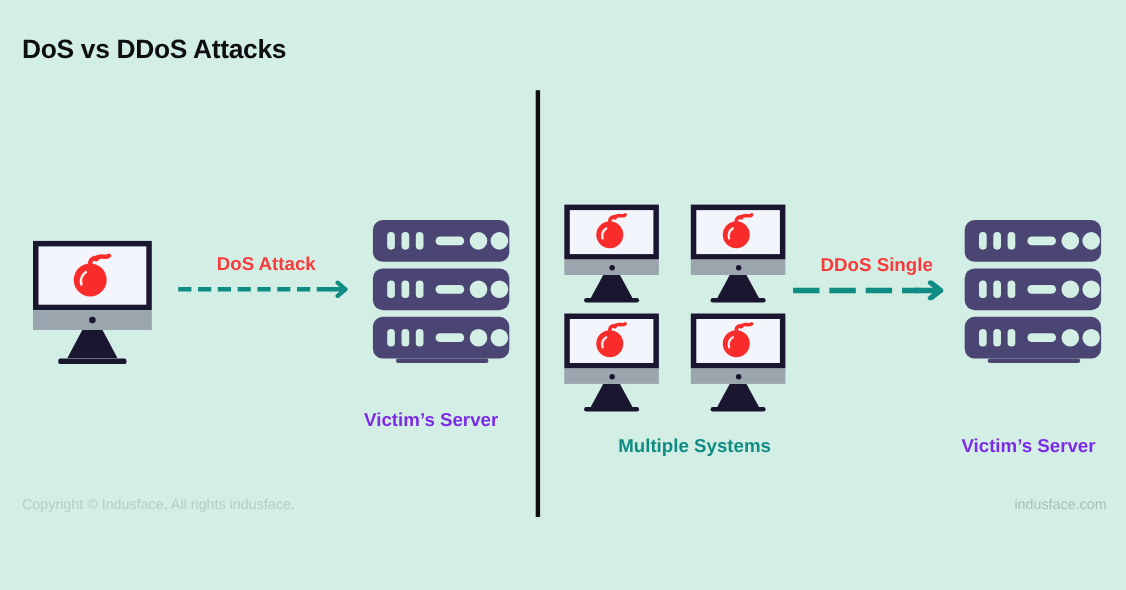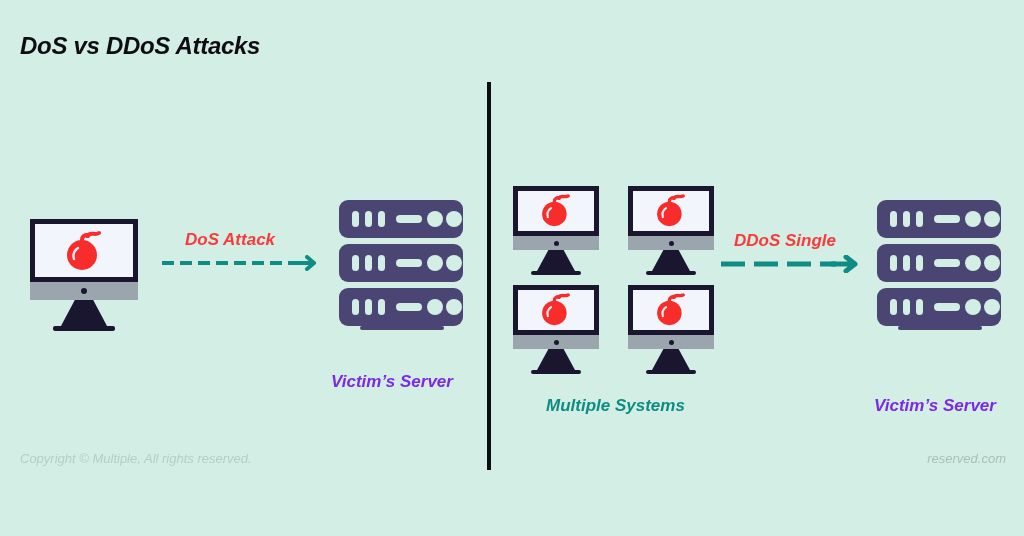--- a/index.html
+++ b/index.html
@@ -12,21 +12,20 @@
     background: #d3eee4;
     font-family: "Liberation Sans", sans-serif;
     overflow: hidden;
     position: relative;
   }
   .stage {
     position: absolute;
     inset: 0;
     width: 1024px;
     height: 478px;
-    font-style: italic;
   }
 
   
   .page-title {
     position: absolute;
     left: 20px;
     top: 32px;
     font-size: 24px;
     font-weight: bold;
     color: #0d0d12;
@@ -113,20 +112,21 @@
     position: absolute;
   }
 
   
   .attack-label {
     position: absolute;
     font-size: 17px;
     font-weight: bold;
     color: #f93a3a;
     white-space: nowrap;
+    margin-left: 12px;
   }
   .attack-arrow {
     position: absolute;
   }
 
   
   .caption {
     position: absolute;
     font-size: 17px;
     font-weight: bold;
@@ -333,21 +333,21 @@
         <rect x="29" y="101" width="7" height="16" rx="3.5"></rect>
         <rect x="42" y="101" width="7" height="16" rx="3.5"></rect>
         <rect x="60" y="105" width="26" height="8" rx="4"></rect>
         <circle cx="99" cy="109" r="8"></circle>
         <circle cx="118" cy="109" r="8"></circle>
       </g>
       <rect x="24" y="128" width="84" height="4" rx="2" fill="#4a4573"></rect>
     </svg>
   </div>
 
-  <div class="caption teal" style="left:546px; top:396px;">Multiple Systems</div>
+  <div class="caption teal" style="left:562px; top:396px;">Multiple Systems</div>
 
   <div class="caption purple" style="left:874px; top:396px;">Victim’s Server</div>
 
-  <div class="footer-left">Copyright © Multiple, All rights reserved.</div>
-
-  <div class="footer-right">reserved.com</div>
+  <div class="footer-left">Copyright © Indusface, All rights indusface.</div>
+
+  <div class="footer-right">indusface.com</div>
 
 </div>
 
 </body></html>

